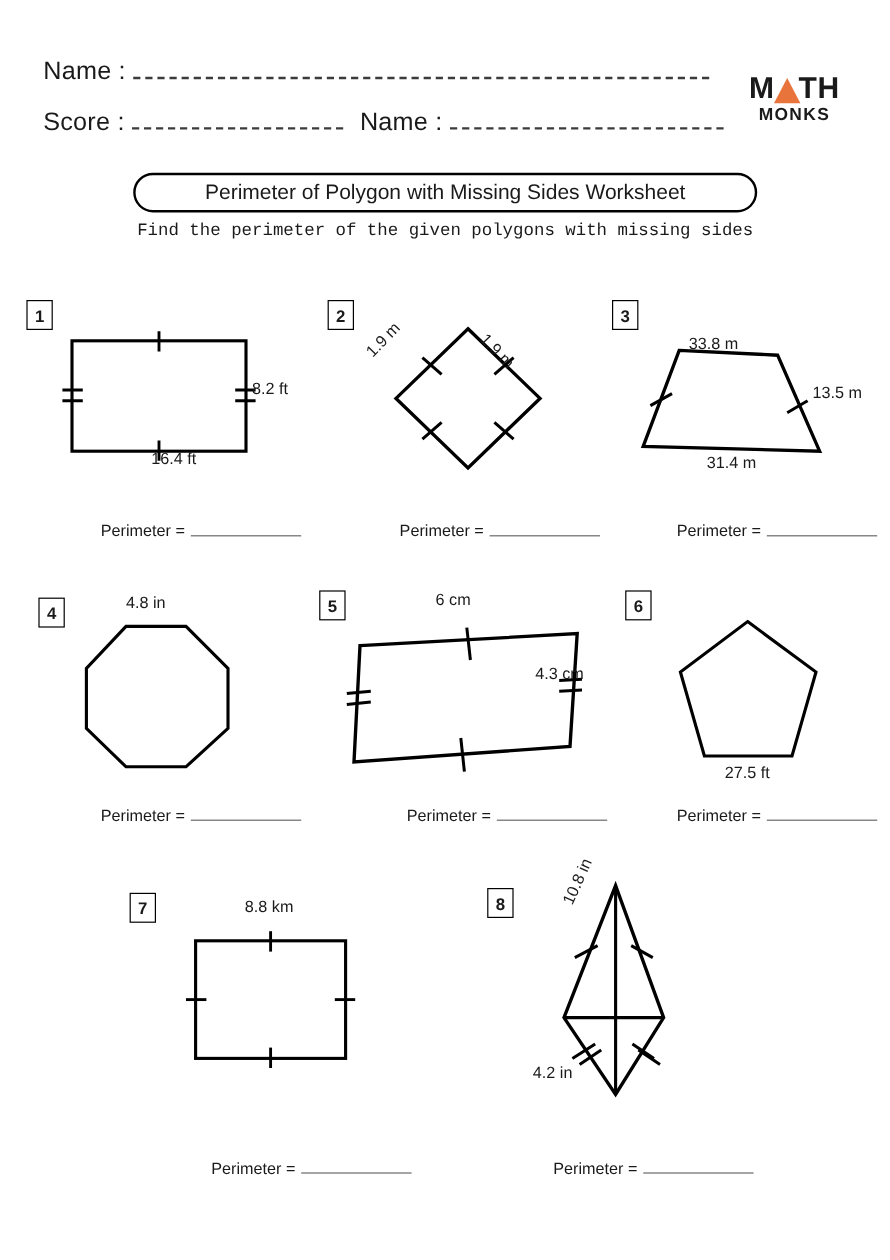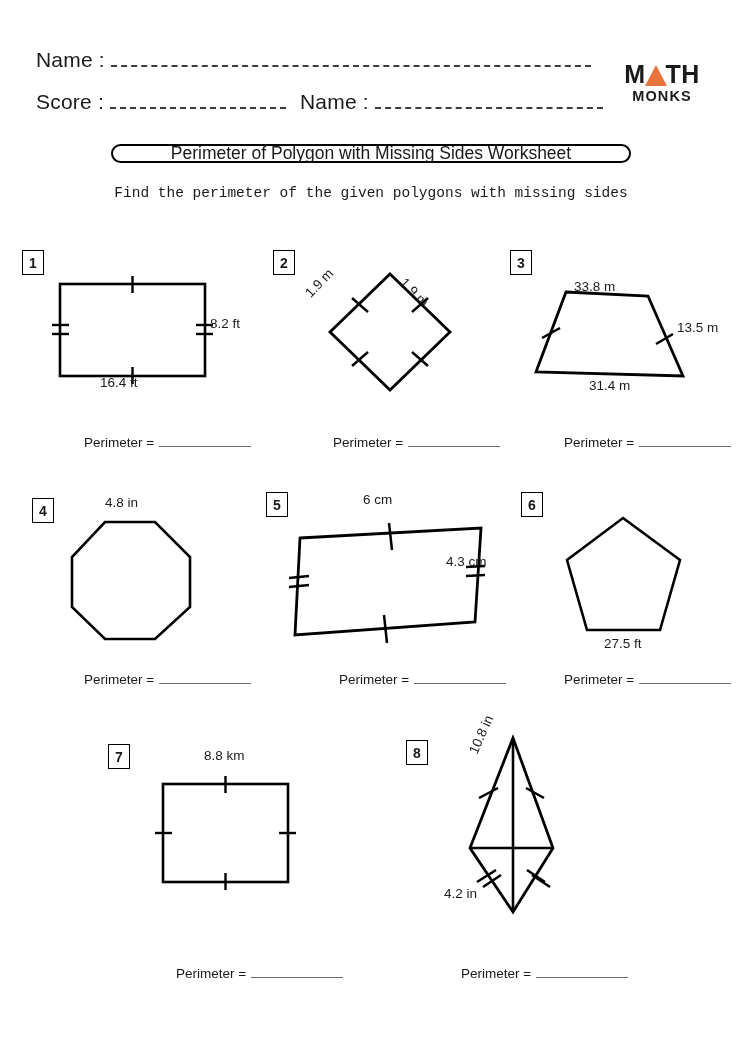--- a/index.html
+++ b/index.html
@@ -67,21 +67,21 @@
     font-size: 14.5px;
     font-weight: bold;
     letter-spacing: 1.1px;
     margin-top: 1px;
   }
 
   
   .title-pill {
     position: absolute;
     left: 111px; top: 144px;
-    width: 520px; height: 19px;
+    width: 520px; height: 33px;
     border: 2px solid #000;
     border-radius: 17px;
     display: flex; align-items: center; justify-content: center;
     font-size: 17.5px;
   }
   .subtitle {
     position: absolute;
     left: 0; top: 185px;
     width: 742px;
     text-align: center;
@@ -159,21 +159,21 @@
   <svg class="shape-svg" style="left:40px; top:268px" width="200" height="130">
     <rect x="20" y="16" width="145" height="92" fill="none" stroke="#000" stroke-width="2.6"></rect>
     <line x1="92.5" y1="8" x2="92.5" y2="25" stroke="#000" stroke-width="2.4"></line>
     <line x1="92.5" y1="99" x2="92.5" y2="116" stroke="#000" stroke-width="2.4"></line>
     <line x1="12" y1="57" x2="29" y2="57" stroke="#000" stroke-width="2.4"></line>
     <line x1="12" y1="66" x2="29" y2="66" stroke="#000" stroke-width="2.4"></line>
     <line x1="156" y1="57" x2="173" y2="57" stroke="#000" stroke-width="2.4"></line>
     <line x1="156" y1="66" x2="173" y2="66" stroke="#000" stroke-width="2.4"></line>
   </svg>
   <div class="dim-label" style="left:210px; top:316px">8.2 ft</div>
-  <div class="dim-label" style="left:100px; top:375px">16.4 ft</div>
+  <div class="dim-label" style="left:126px; top:375px">16.4 ft</div>
   <div class="perim" style="left:48px; top:435px">
     <span>Perimeter =</span><span class="blank"></span>
   </div>
 </div>
 
 <div class="problem">
   <div class="num-box" style="left:273px; top:250px">2</div>
   <svg class="shape-svg" style="left:310px; top:262px" width="160" height="140">
     <polygon points="80,12 140,70 80,128 20,70" fill="none" stroke="#000" stroke-width="2.8"></polygon>
     <line x1="42" y1="36" x2="58" y2="50" stroke="#000" stroke-width="2.5"></line>

